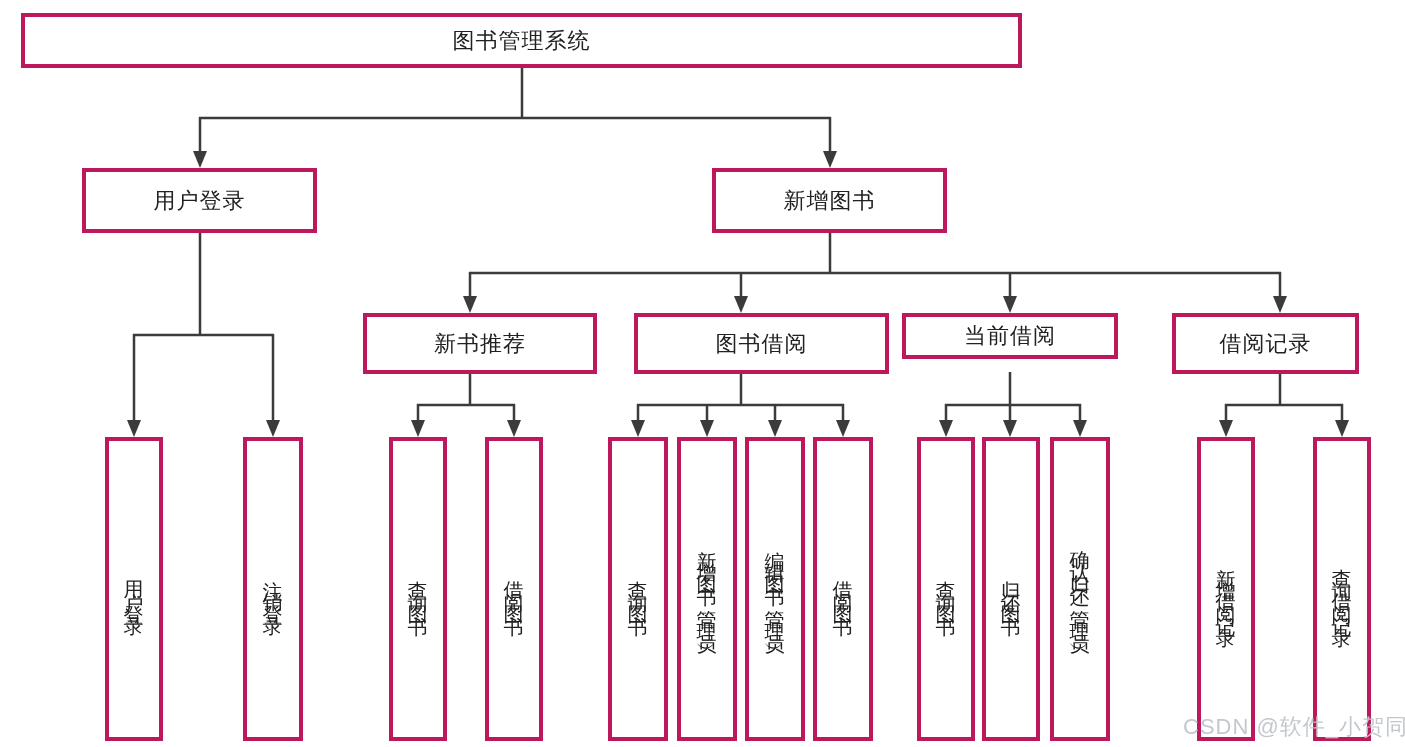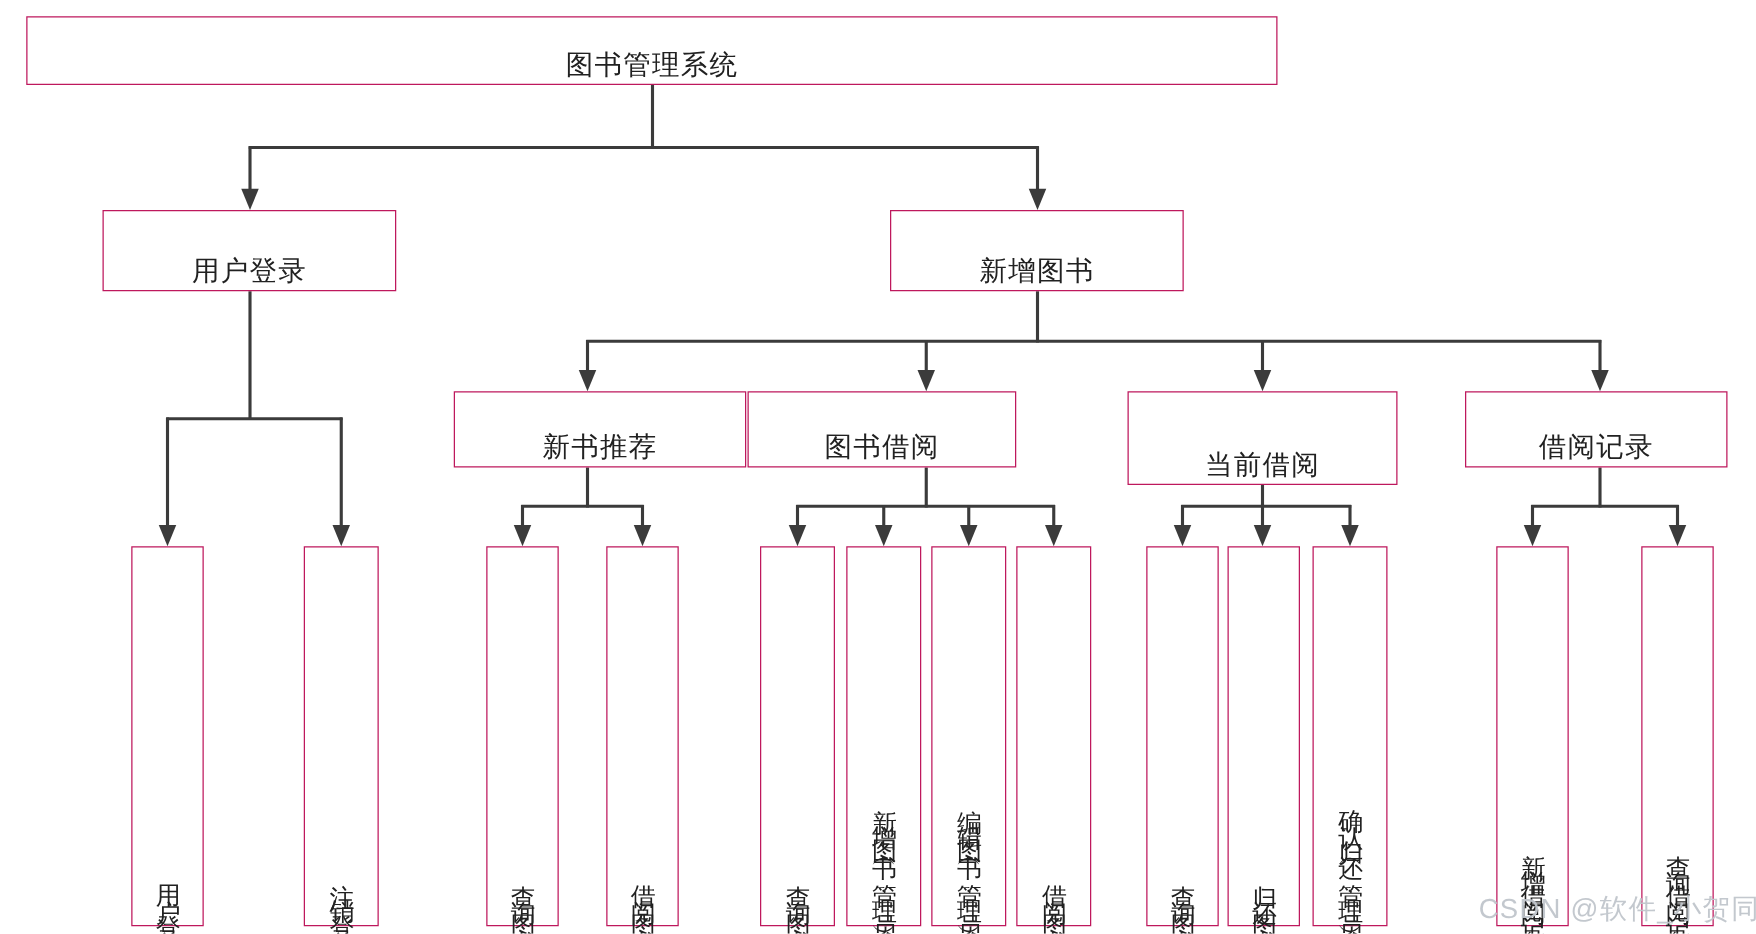--- a/index.html
+++ b/index.html
@@ -8,23 +8,23 @@
     width:1405px;height:747px;
     background:#ffffff;
     font-family:"Liberation Sans","DejaVu Sans",sans-serif;
     overflow:hidden;
   }
   #connectors{position:absolute;left:0;top:0;z-index:1;}
   .box{
     position:absolute;
     box-sizing:border-box;
     background:#ffffff;
-    border:1px solid #be185d;
+    border:4px solid #be185d;
     display:flex;
-    align-items:flex-end;
+    align-items:center;
     justify-content:center;
     color:#212121;
     z-index:2;
   }
   .box.h span{
     font-size:22px;
     letter-spacing:1px;
     white-space:nowrap;
   }
   .box.v span{
@@ -122,27 +122,27 @@
   <div class="box h" style="left:82px;top:168px;width:235px;height:65px">
     <span>用户登录</span>
   </div>
   <div class="box h" style="left:712px;top:168px;width:235px;height:65px">
     <span>新增图书</span>
   </div>
 
   <div class="box h" style="left:363px;top:313px;width:234px;height:61px">
     <span>新书推荐</span>
   </div>
-  <div class="box h" style="left:598px;top:313px;width:215px;height:61px">
+  <div class="box h" style="left:634px;top:313px;width:255px;height:61px">
     <span>图书借阅</span>
   </div>
-  <div class="box h" style="left:902px;top:313px;width:216px;height:75px">
+  <div class="box h" style="left:902px;top:313px;width:216px;height:46px">
     <span>当前借阅</span>
   </div>
-  <div class="box h" style="left:1172px;top:313px;width:210px;height:61px">
+  <div class="box h" style="left:1172px;top:313px;width:187px;height:61px">
     <span>借阅记录</span>
   </div>
 
   <div class="box v" style="left:105px;top:437px;width:58px;height:304px">
     <span>用户登录</span>
   </div>
   <div class="box v" style="left:243px;top:437px;width:60px;height:304px">
     <span>注销登录</span>
   </div>
 

